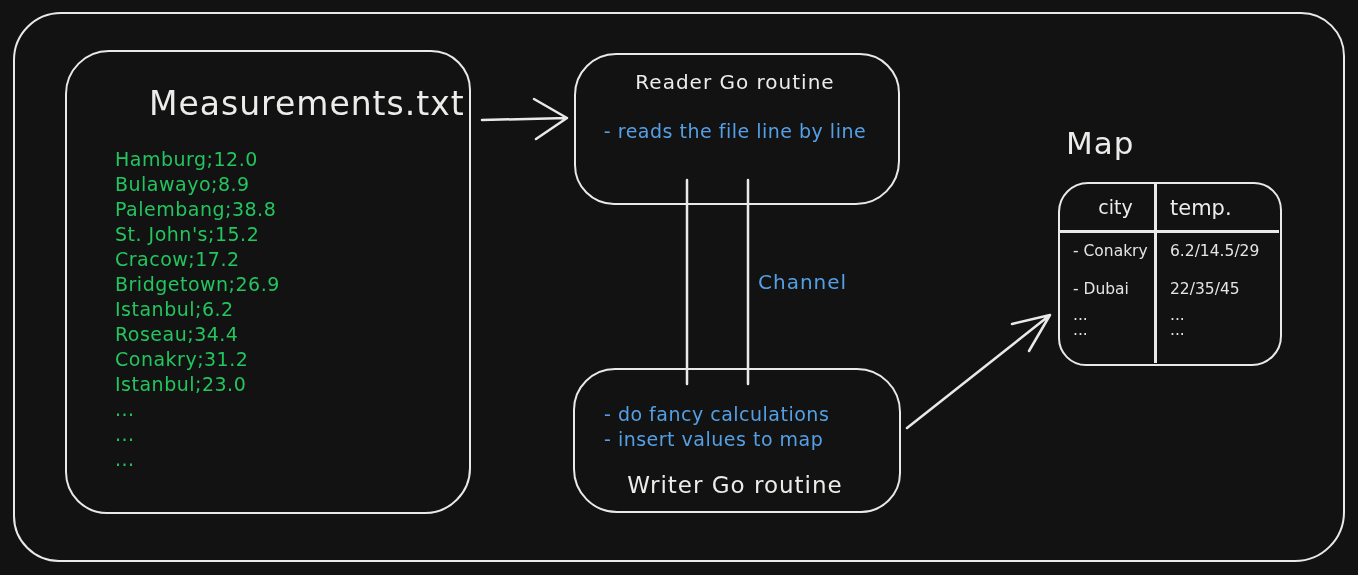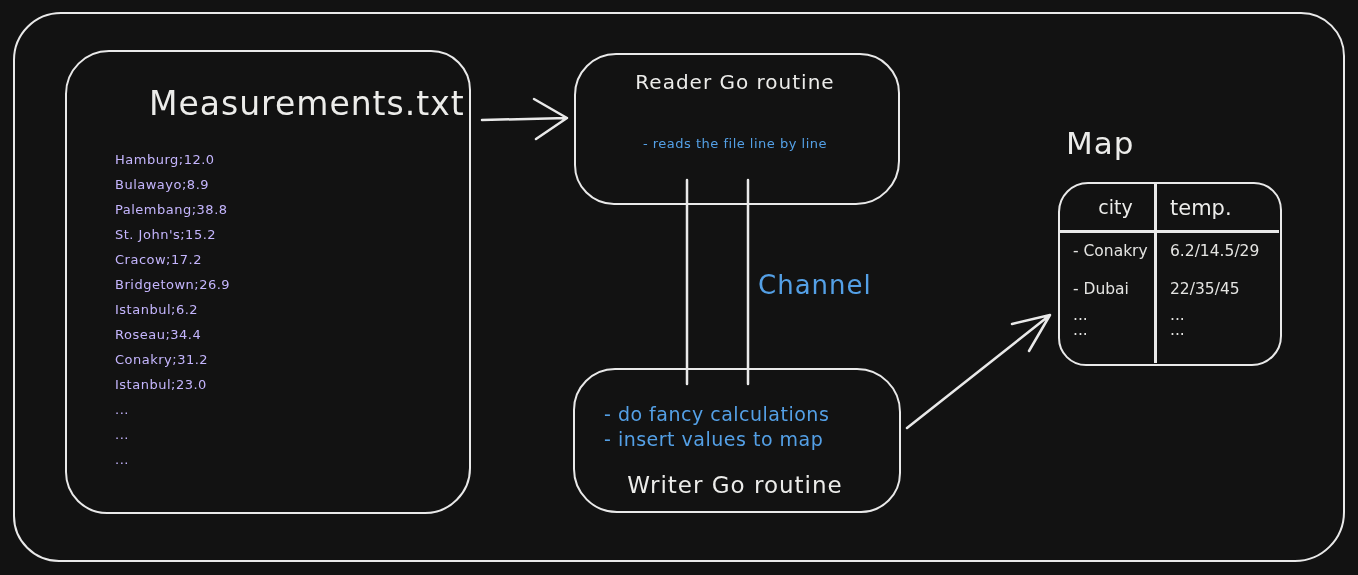--- a/index.html
+++ b/index.html
@@ -28,38 +28,38 @@
     border-radius:44px 40px 46px 42px;
   }
   .file-title{
     left:115px;top:84px;
     font-size:33px;letter-spacing:1px;color:#ececea;
     white-space:nowrap;
     margin-left:34px;
   }
   .file-lines{
     left:115px;top:147px;
-    font-size:13px;line-height:25px;letter-spacing:0.5px;
-    color:#c4b5fd;
+    font-size:19px;line-height:25px;letter-spacing:0.5px;
+    color:#22c55e;
   }
   .reader-box{
     left:574px;top:53px;width:322px;height:148px;
     border-radius:42px 40px 44px 40px;
   }
   .reader-title{
     left:574px;top:70px;width:322px;text-align:center;
     font-size:20px;letter-spacing:1px;color:#ececea;
   }
   .reader-note{
     left:574px;top:120px;width:322px;text-align:center;
-    font-size:13px;letter-spacing:0.5px;color:#54a0e6;margin-top:16px;
+    font-size:19px;letter-spacing:0.5px;color:#54a0e6;
   }
   .channel-label{
     left:758px;top:270px;
-    font-size:26px;letter-spacing:1px;color:#54a0e6;
+    font-size:20px;letter-spacing:1px;color:#54a0e6;
   }
   .writer-box{
     left:573px;top:368px;width:324px;height:141px;
     border-radius:42px 44px 40px 44px;
   }
   .writer-notes{
     left:604px;top:402px;
     font-size:19px;line-height:25px;letter-spacing:0.5px;color:#54a0e6;
   }
   .writer-title{

